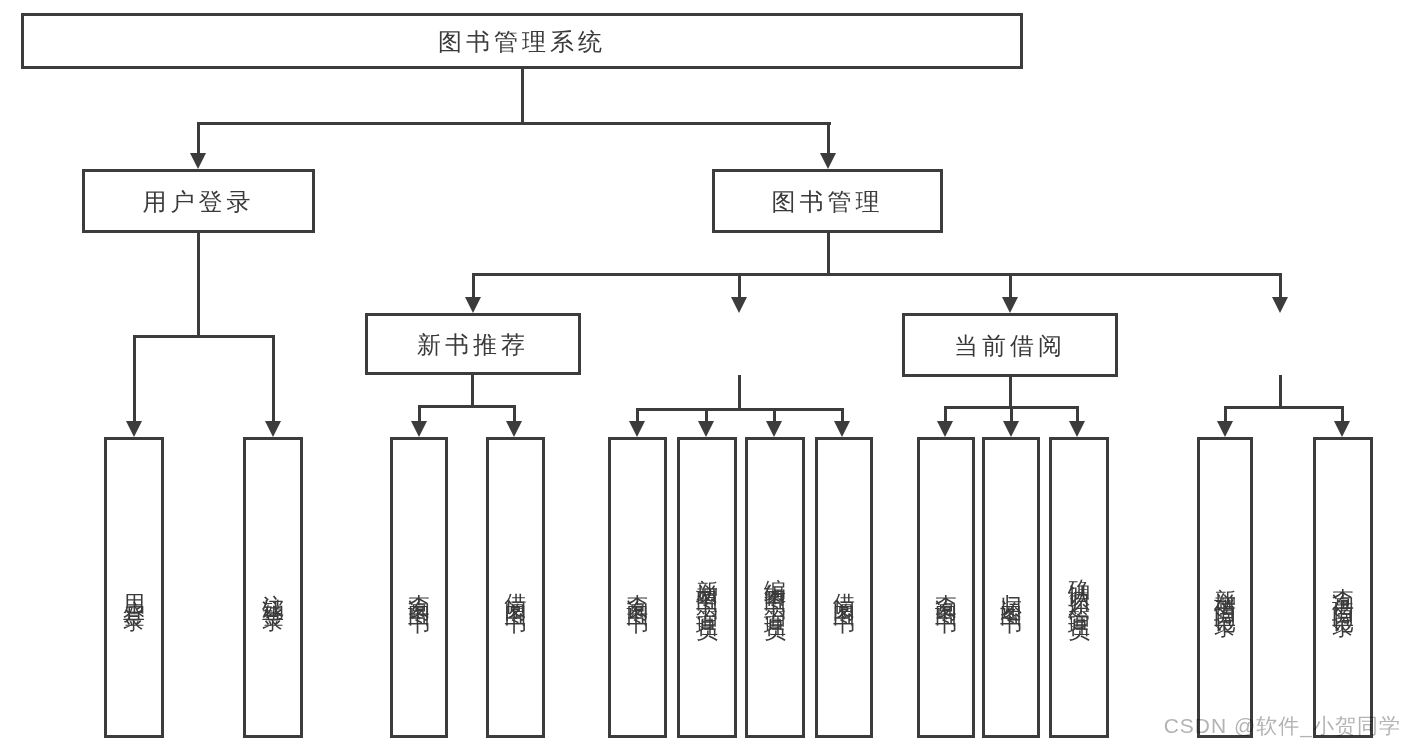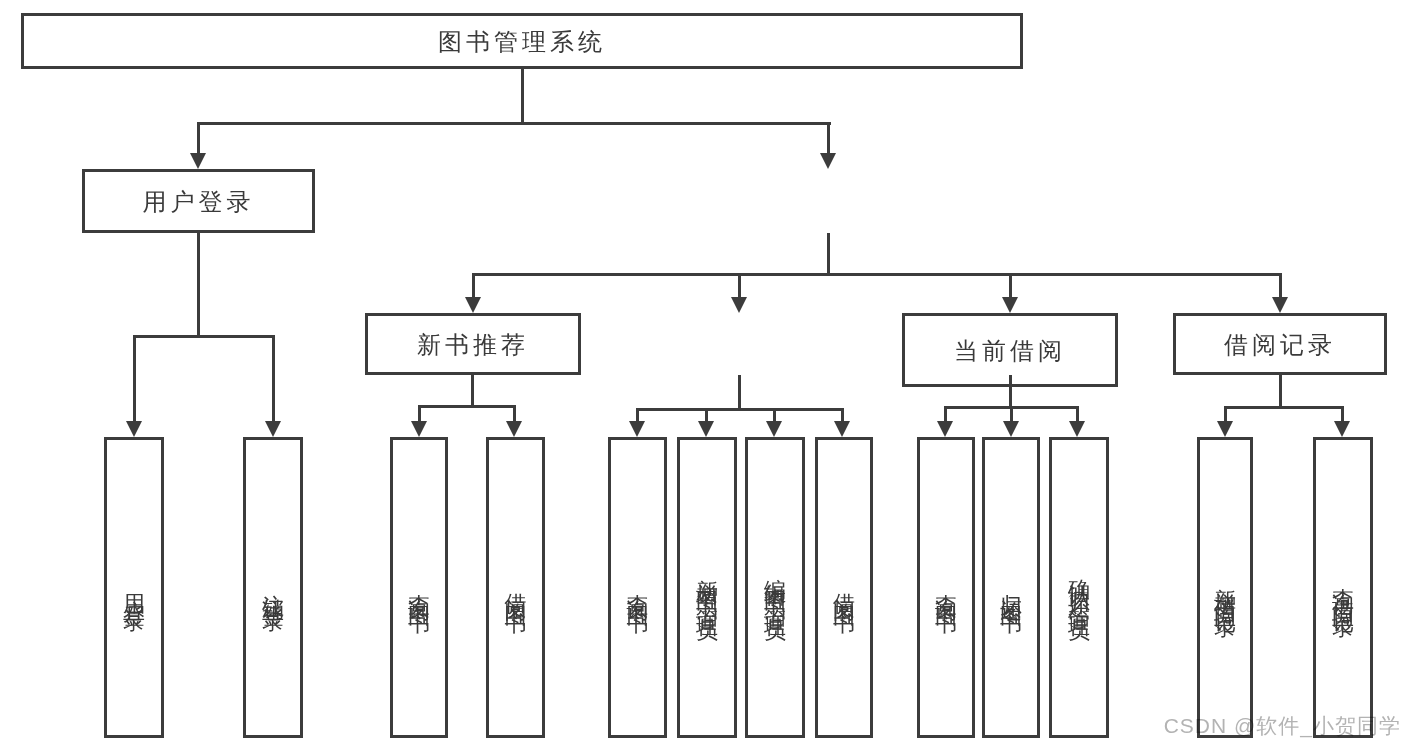--- a/index.html
+++ b/index.html
@@ -78,20 +78,23 @@
   <div class="vline" style="left:521px; top:69px;  height:53px;"></div>
   <div class="hline" style="left:197px; top:122px; width:634px;"></div>
   <div class="vline" style="left:197px; top:122px; height:33px;"></div>
   <div class="tri" style="left:190px; top:153px;"></div>
   <div class="vline" style="left:827px; top:122px; height:33px;"></div>
   <div class="tri" style="left:820px; top:153px;"></div>
 
   <div class="node h-label" style="left:82px; top:169px; width:233px; height:64px;">
     <span>用户登录</span>
   </div>
+  <div class="node h-label" style="left:712px; top:169px; width:231px; height:64px;">
+    <span>图书管理</span>
+  </div>
 
   <div class="vline" style="left:197px; top:233px; height:102px;"></div>
   <div class="hline" style="left:133px; top:335px; width:142px;"></div>
   <div class="vline" style="left:133px; top:335px; height:86px;"></div>
   <div class="tri" style="left:126px; top:421px;"></div>
   <div class="vline" style="left:272px; top:335px; height:86px;"></div>
   <div class="tri" style="left:265px; top:421px;"></div>
 
   <div class="vline" style="left:827px; top:233px; height:40px;"></div>
   <div class="hline" style="left:472px; top:273px; width:810px;"></div>
@@ -100,25 +103,22 @@
   <div class="vline" style="left:738px;  top:273px; height:24px;"></div>
   <div class="tri" style="left:731px;  top:297px;"></div>
   <div class="vline" style="left:1009px; top:273px; height:24px;"></div>
   <div class="tri" style="left:1002px; top:297px;"></div>
   <div class="vline" style="left:1279px; top:273px; height:24px;"></div>
   <div class="tri" style="left:1272px; top:297px;"></div>
 
   <div class="node h-label" style="left:365px; top:313px; width:216px; height:62px;">
     <span>新书推荐</span>
   </div>
-  <div class="node h-label" style="left:902px; top:313px; width:216px; height:74px;">
+  <div class="node h-label" style="left:902px; top:313px; width:216px; height:64px;">
     <span>当前借阅</span>
-  </div>
-  <div class="node h-label" style="left:1173px; top:313px; width:214px; height:62px;">
-    <span>借阅记录</span>
   </div>
 
   <div class="vline" style="left:471px; top:375px; height:30px;"></div>
   <div class="hline" style="left:418px; top:405px; width:98px;"></div>
   <div class="vline" style="left:418px; top:405px; height:16px;"></div>
   <div class="tri" style="left:411px; top:421px;"></div>
   <div class="vline" style="left:513px; top:405px; height:16px;"></div>
   <div class="tri" style="left:506px; top:421px;"></div>
 
   <div class="vline" style="left:738px; top:375px; height:33px;"></div>

